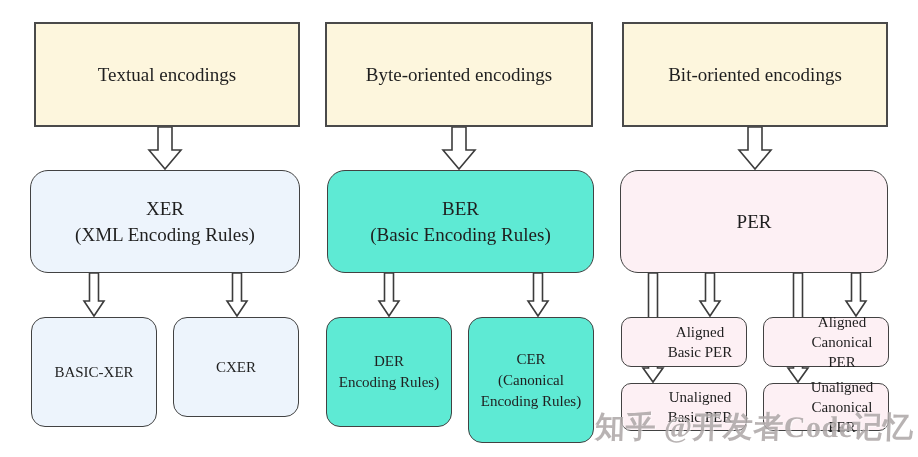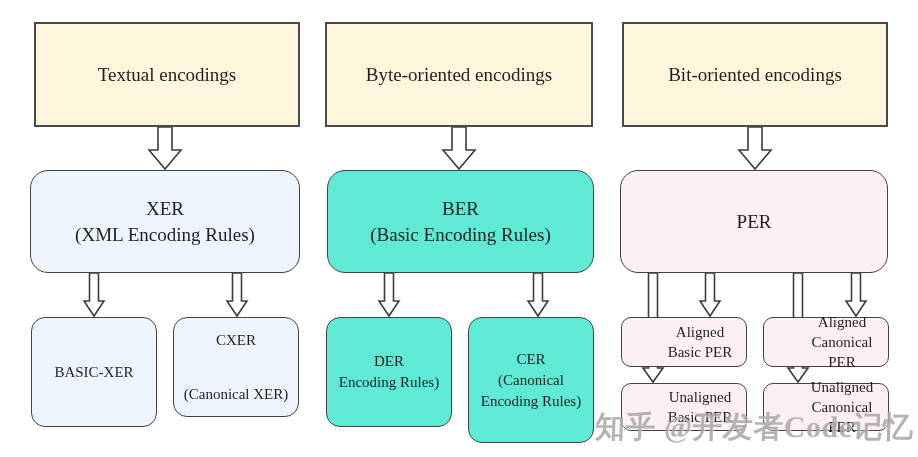--- a/index.html
+++ b/index.html
@@ -76,21 +76,20 @@
   </div>
   <div class="box mid-box fill-blue" style="left:30px; top:170px; width:270px; height:103px;">
     <span class="line">XER</span>
     <span class="line">(XML Encoding Rules)</span>
   </div>
   <div class="box sub-box fill-blue" style="left:31px; top:317px; width:126px; height:110px;">
     <span class="line">BASIC-XER</span>
   </div>
   <div class="box sub-box fill-blue" style="left:173px; top:317px; width:126px; height:100px;gap:33px;">
     <span class="line">CXER</span>
-    <span class="line">(Canonical XER)</span>
   </div>
 
   <div class="box header-box" style="left:325px; top:22px; width:268px; height:105px;">
     <span class="line">Byte-oriented encodings</span>
   </div>
   <div class="box mid-box fill-green" style="left:327px; top:170px; width:267px; height:103px;">
     <span class="line">BER</span>
     <span class="line">(Basic Encoding Rules)</span>
   </div>
   <div class="box sub-box fill-green" style="left:326px; top:317px; width:126px; height:110px;">

